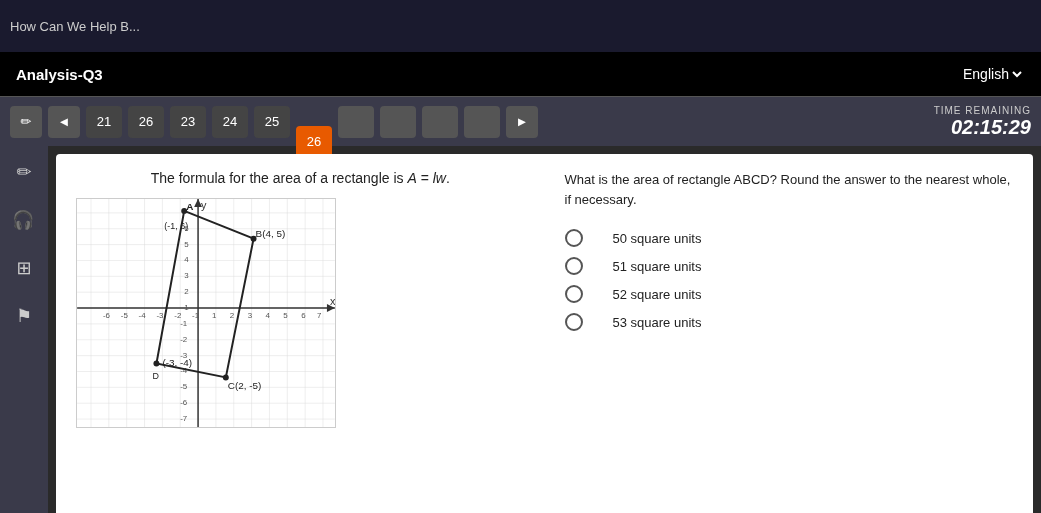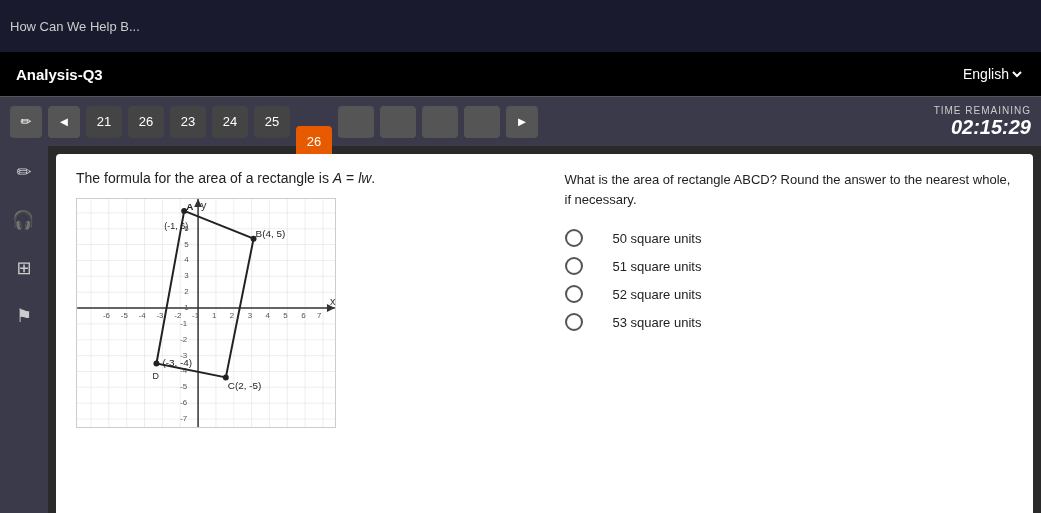--- a/index.html
+++ b/index.html
@@ -152,20 +152,21 @@
       display: flex;
       flex-direction: column;
       overflow: auto;
     }
     .question-top {
       display: flex;
       gap: 40px;
     }
     .question-left {
       flex: 1;
+      text-align: center;
     }
     .question-right {
       flex: 1;
     }
     .formula-text {
       font-size: 14px;
       color: #222;
       margin-bottom: 12px;
     }
     .formula-text em {

